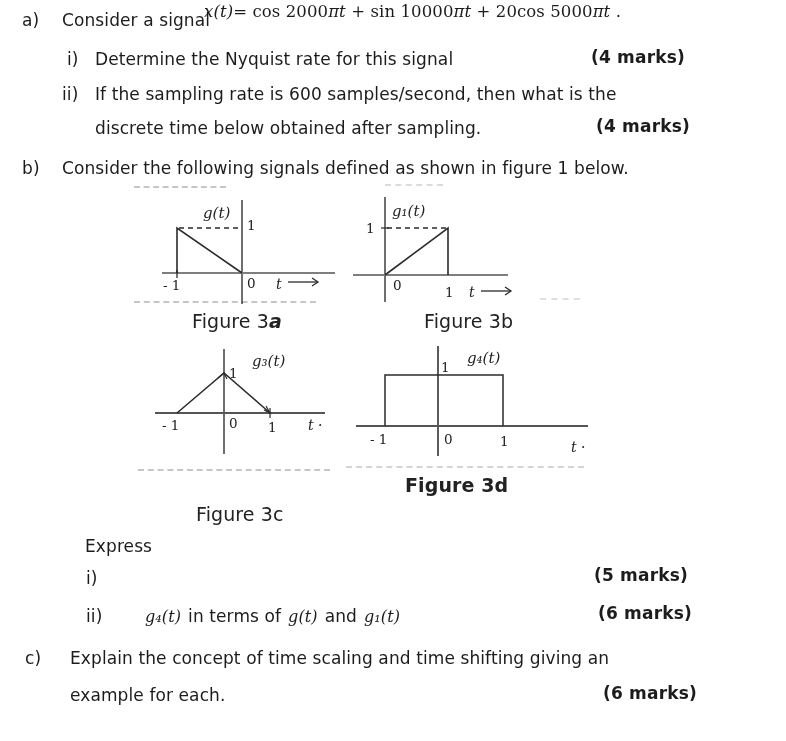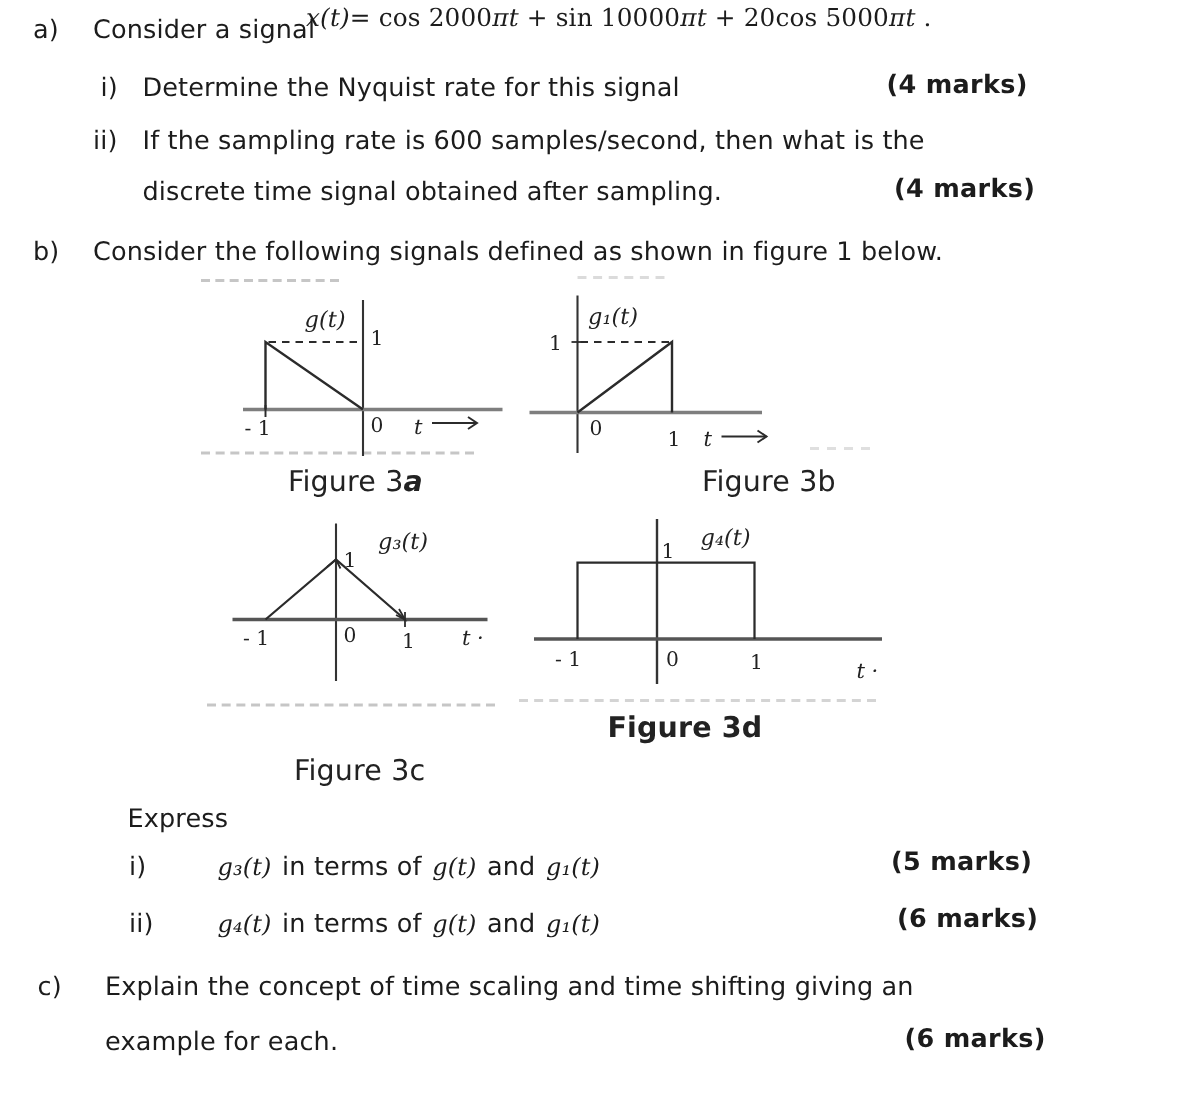--- a/index.html
+++ b/index.html
@@ -31,21 +31,21 @@
   <span class="t" style="left:22px; top:10px;">a)</span>
   <span class="t" style="left:62px; top:10px;">Consider a signal</span>
   <span class="t formula" style="left:204px; top:2px;"><span class="it">x(t)</span><span class="up">= cos 2000</span><span class="it">πt</span><span class="up"> + sin 10000</span><span class="it">πt</span><span class="up"> + 20cos 5000</span><span class="it">πt</span><span class="up"> .</span></span>
 
   <span class="t" style="left:67px; top:49px;">i)</span>
   <span class="t" style="left:95px; top:49px;">Determine the Nyquist rate for this signal</span>
   <span class="t marks" style="left:591px; top:47px;">(4 marks)</span>
 
   <span class="t" style="left:62px; top:84px;">ii)</span>
   <span class="t" style="left:95px; top:84px;">If the sampling rate is 600 samples/second, then what is the</span>
-  <span class="t" style="left:95px; top:118px;">discrete time signal obtained after sampling.</span>
+  <span class="t" style="left:95px; top:118px;">discrete time below obtained after sampling.</span>
   <span class="t marks" style="left:596px; top:116px;">(4 marks)</span>
 
   <span class="t" style="left:22px; top:158px;">b)</span>
   <span class="t" style="left:62px; top:158px;">Consider the following signals defined as shown in figure 1 below.</span>
 
   <div class="artifact" style="left:134px; top:186px; width:92px;"></div>
   <div class="artifact" style="left:385px; top:184px; width:58px; opacity:.5;"></div>
   <div class="artifact" style="left:134px; top:301px; width:182px;"></div>
   <div class="artifact" style="left:540px; top:298px; width:40px; opacity:.45;"></div>
   <div class="artifact" style="left:138px; top:469px; width:192px;"></div>
@@ -75,21 +75,21 @@
     <text class="ylab" x="44" y="24">g₁(t)</text>
     <text class="tick" x="18" y="41">1</text>
     <text class="tick" x="45" y="98">0</text>
     <text class="tick" x="97" y="105">1</text>
     <text class="axlab" x="121" y="105">t</text>
     <line x1="133" y1="99" x2="163" y2="99" stroke="#2b2b2b" stroke-width="1.3"></line>
     <polyline points="157,95 163,99 157,103" fill="none" stroke="#2b2b2b" stroke-width="1.3"></polyline>
   </svg>
 
   <span class="t caption" style="left:192px; top:310px;"><span>Figure 3</span><span class="letter-bold">a</span></span>
-  <span class="t caption" style="left:424px; top:310px;margin-left:44px;"><span>Figure 3</span><span>b</span></span>
+  <span class="t caption" style="left:424px; top:310px;"><span>Figure 3</span><span>b</span></span>
 
   <svg style="left:140px; top:346px;" width="200" height="115" viewBox="0 0 200 115">
     <line x1="84" y1="3" x2="84" y2="108" stroke="#333" stroke-width="1.4"></line>
     <line x1="15" y1="67" x2="185" y2="67" stroke="#555" stroke-width="2.2"></line>
     <polyline points="37,67 84,27 130,67" fill="none" stroke="#2b2b2b" stroke-width="1.5"></polyline>
     <polyline points="78,32 84,27 87,33" fill="none" stroke="#2b2b2b" stroke-width="1.2"></polyline>
     <polyline points="124,64 130,67 126,60" fill="none" stroke="#2b2b2b" stroke-width="1.2"></polyline>
     <line x1="130" y1="62" x2="130" y2="72" stroke="#2b2b2b" stroke-width="1.2"></line>
     <text class="tick" x="89" y="32">1</text>
     <text class="ylab" x="112" y="20">g₃(t)</text>
@@ -110,21 +110,20 @@
     <text class="tick" x="152" y="102">1</text>
     <text class="axlab" x="223" y="108">t ·</text>
   </svg>
 
   <span class="t caption" style="left:196px; top:477px;margin-top:26px;"><span>Figure 3</span><span>c</span></span>
   <span class="t caption" style="left:405px; top:474px;font-weight:bold;"><span>Figure 3</span><span>d</span></span>
 
   <span class="t" style="left:85px; top:536px;">Express</span>
 
   <span class="t" style="left:86px; top:568px;">i)</span>
-  <span class="t expr-row" style="left:145px; top:568px;"><span class="math">g₃(t)</span><span>in terms of</span><span class="math">g(t)</span><span>and</span><span class="math">g₁(t)</span></span>
   <span class="t marks" style="left:594px; top:565px;">(5 marks)</span>
 
   <span class="t" style="left:86px; top:606px;">ii)</span>
   <span class="t expr-row" style="left:145px; top:606px;"><span class="math">g₄(t)</span><span>in terms of</span><span class="math">g(t)</span><span>and</span><span class="math">g₁(t)</span></span>
   <span class="t marks" style="left:598px; top:603px;">(6 marks)</span>
 
   <span class="t" style="left:25px; top:648px;">c)</span>
   <span class="t" style="left:70px; top:648px;">Explain the concept of time scaling and time shifting giving an</span>
   <span class="t" style="left:70px; top:685px;">example for each.</span>
   <span class="t marks" style="left:603px; top:683px;">(6 marks)</span>

